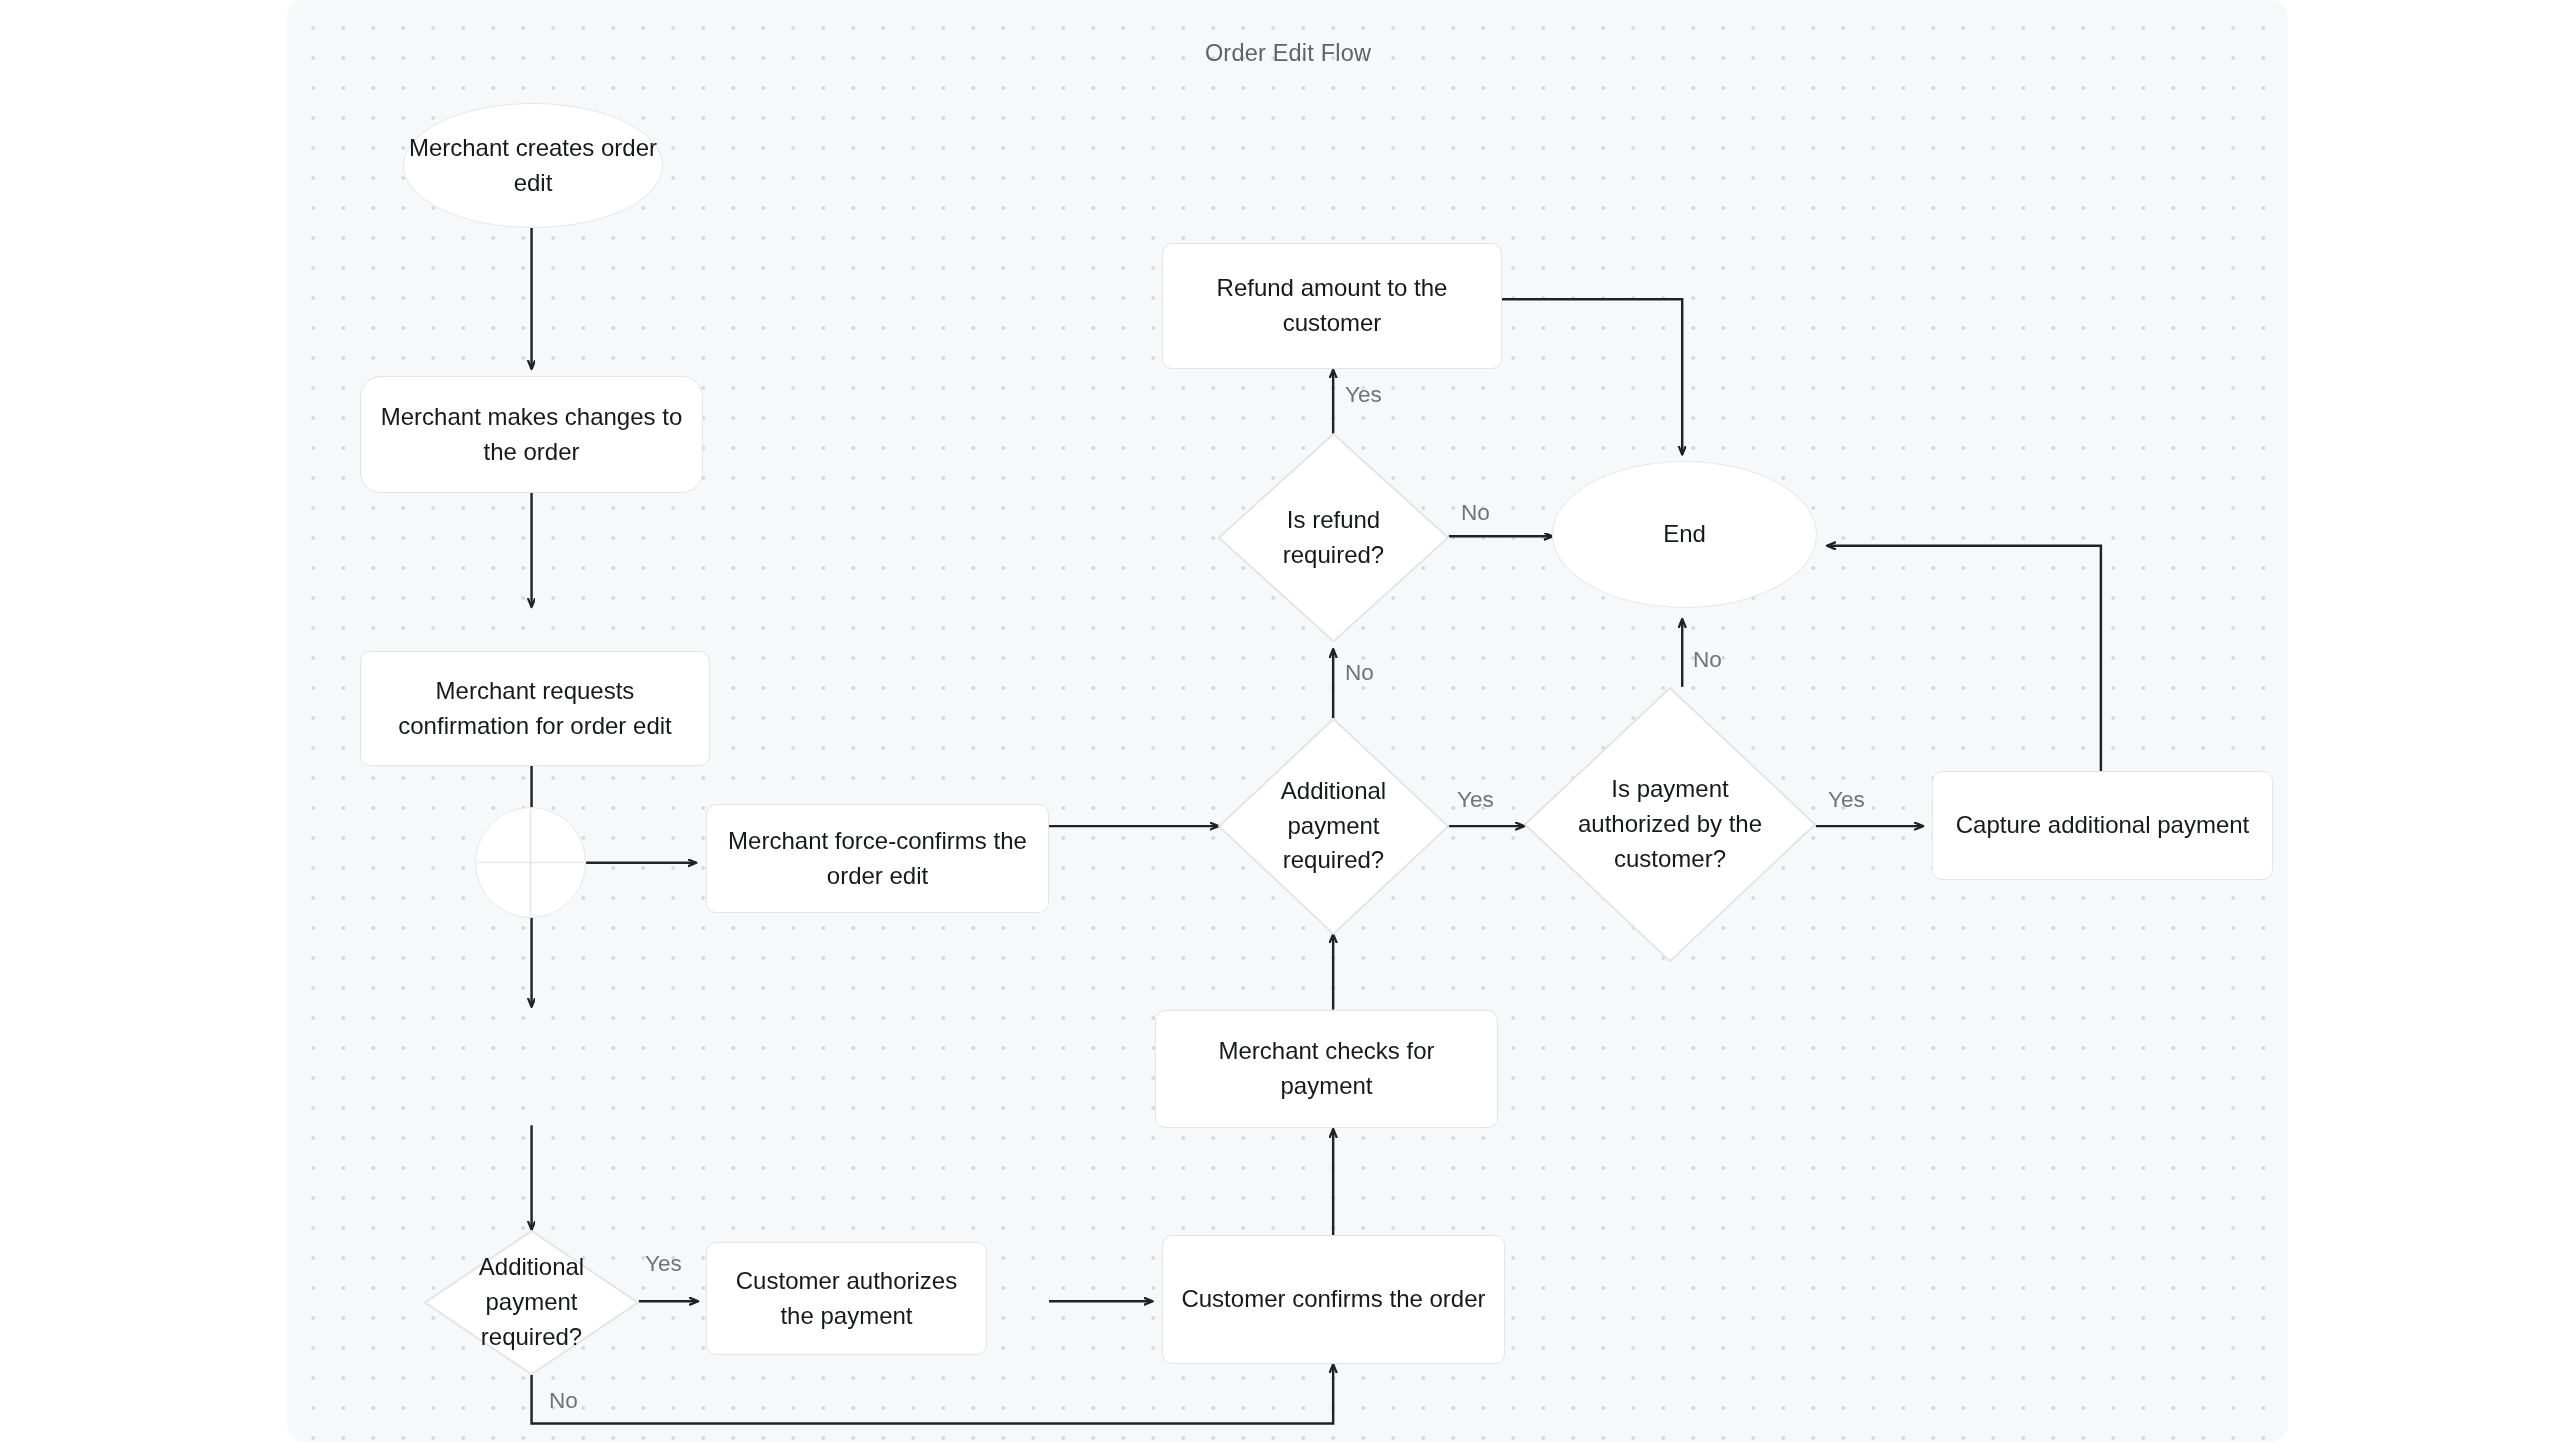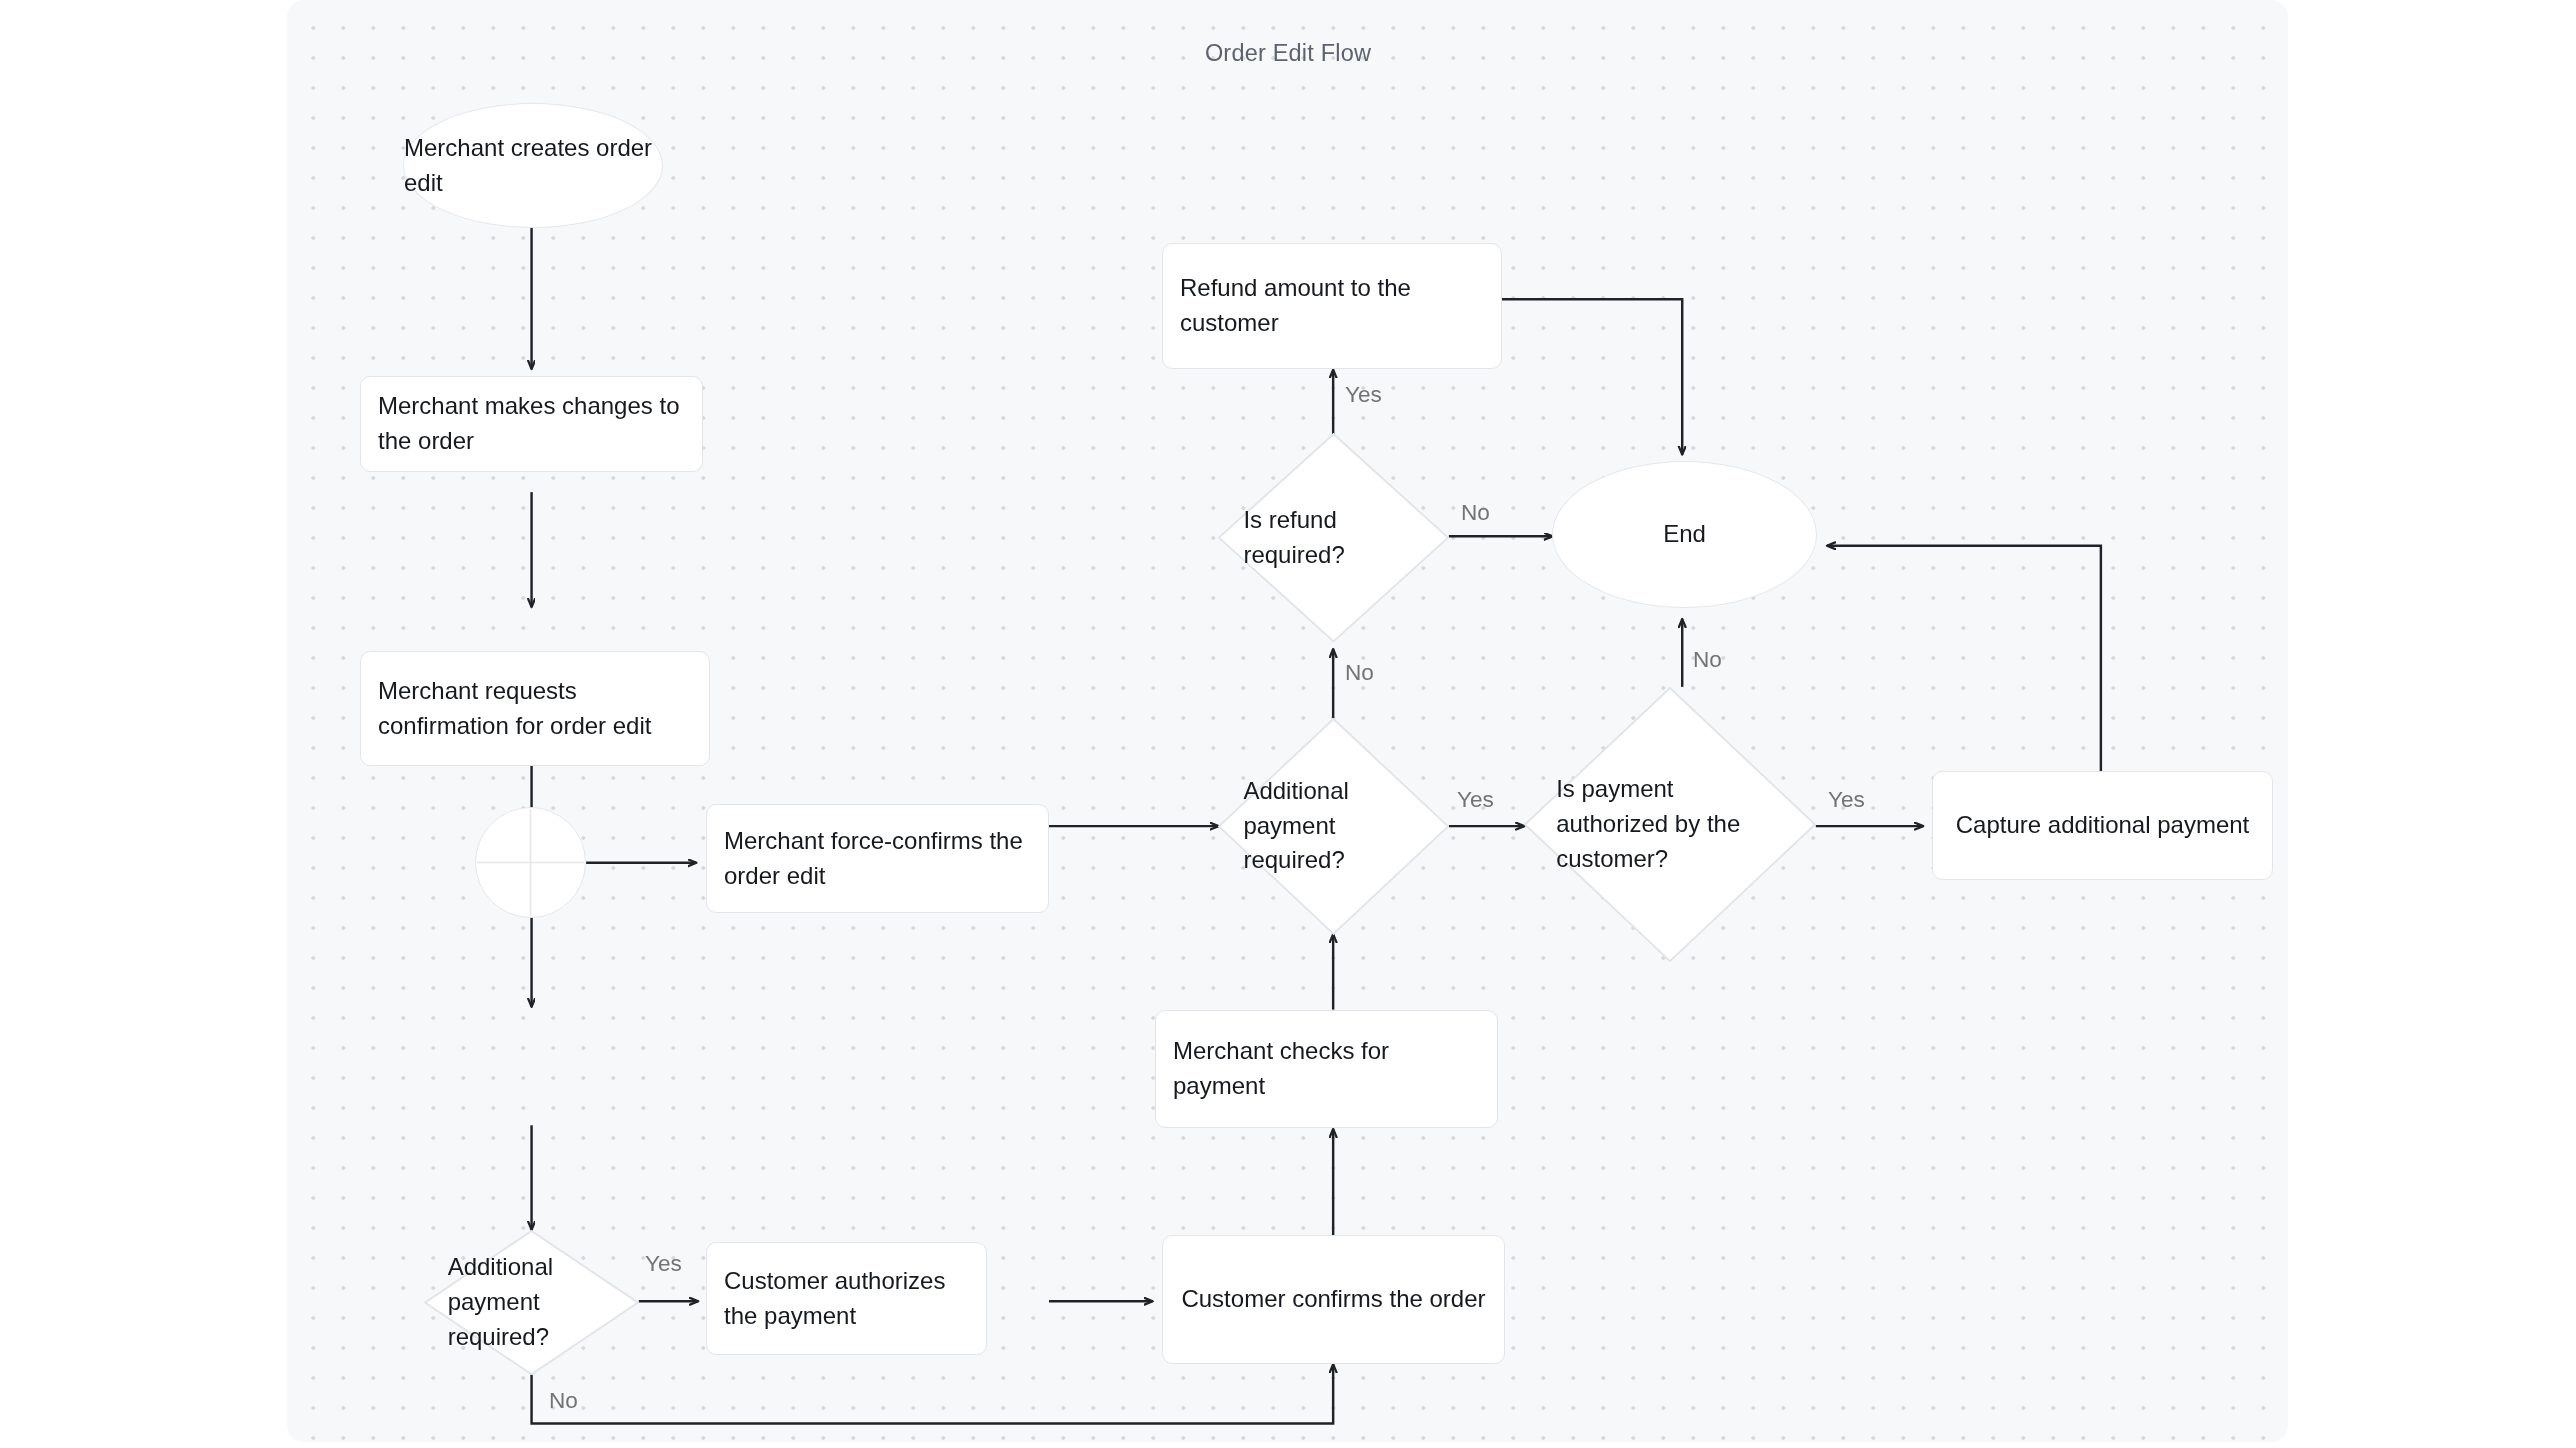--- a/index.html
+++ b/index.html
@@ -56,21 +56,21 @@
   }
 
   
   .node {
     position: absolute;
     box-sizing: border-box;
     background: #ffffff;
     display: flex;
     align-items: center;
     justify-content: center;
-    text-align: left;
+    text-align: center;
     color: #16191d;
     font-size: 24px;
     line-height: 1.45;
   }
 
   .node.rect {
     border: 1.5px solid #e2e4e8;
     border-radius: 10.3px;
     padding: 1px 17px;
   }
@@ -185,21 +185,21 @@
   <div class="edge-label" style="left:1461px; top:500px;">No</div>
 
   <div class="edge-label" style="left:1693px; top:647px;">No</div>
 
   <div class="edge-label" style="left:1828px; top:787px;">Yes</div>
 
   <div class="node ellipse" style="left:403px; top:103px; width:260px; height:125px;">
     <span>Merchant creates order edit</span>
   </div>
 
-  <div class="node rect" style="left:360px; top:376px; width:343px; height:96px;">
+  <div class="node rect" style="left:360px; top:376px; width:343px; height:117px;border-radius:21px;">
     <span>Merchant makes changes to the order</span>
   </div>
 
   <div class="node rect" style="left:360px; top:603px; width:350px; height:115px;margin-top:48px;">
     <span>Merchant requests confirmation for order edit</span>
   </div>
 
   <div class="node junction" style="left:475px; top:807px; width:111px; height:111px;">
     <svg class="junction-cross" viewBox="0 0 118 118">
       <line x1="59" y1="1" x2="59" y2="117" stroke="#e5e7eb" stroke-width="1.8"></line>

